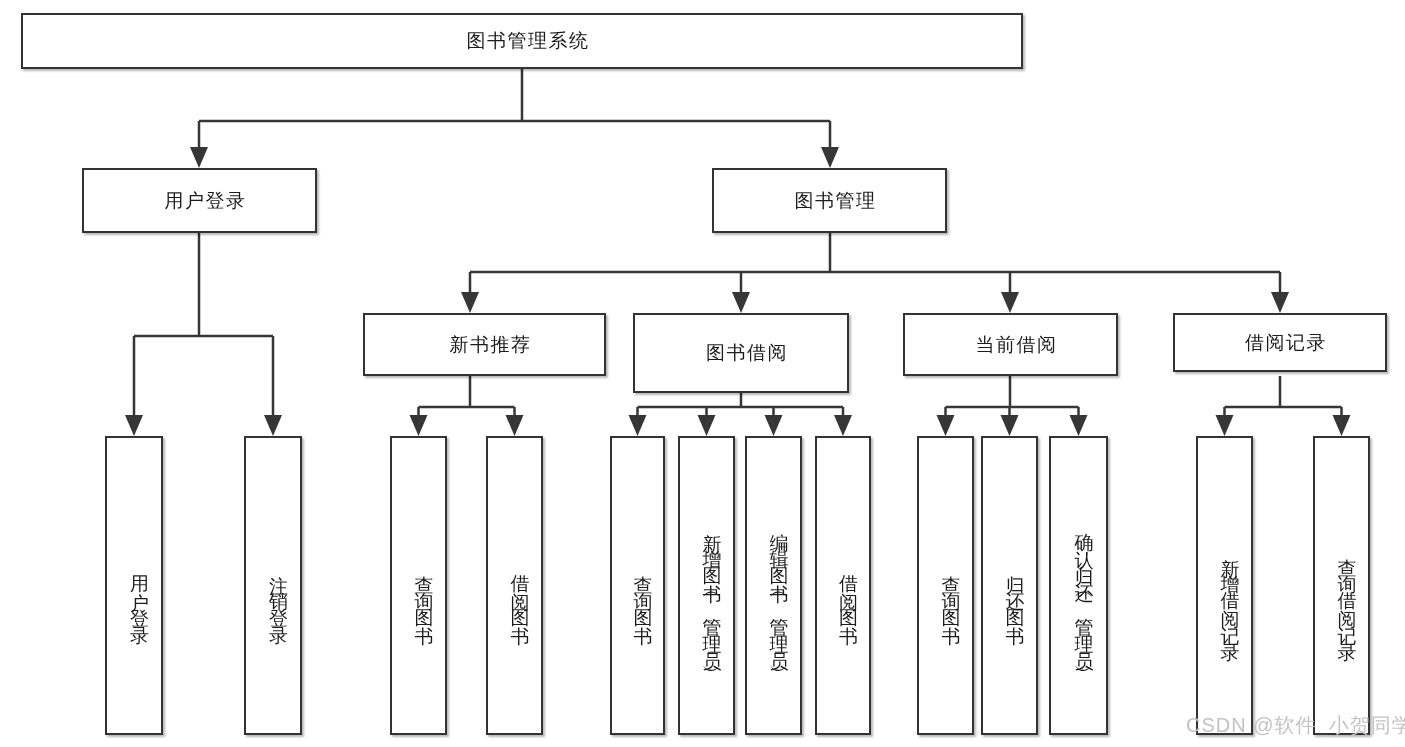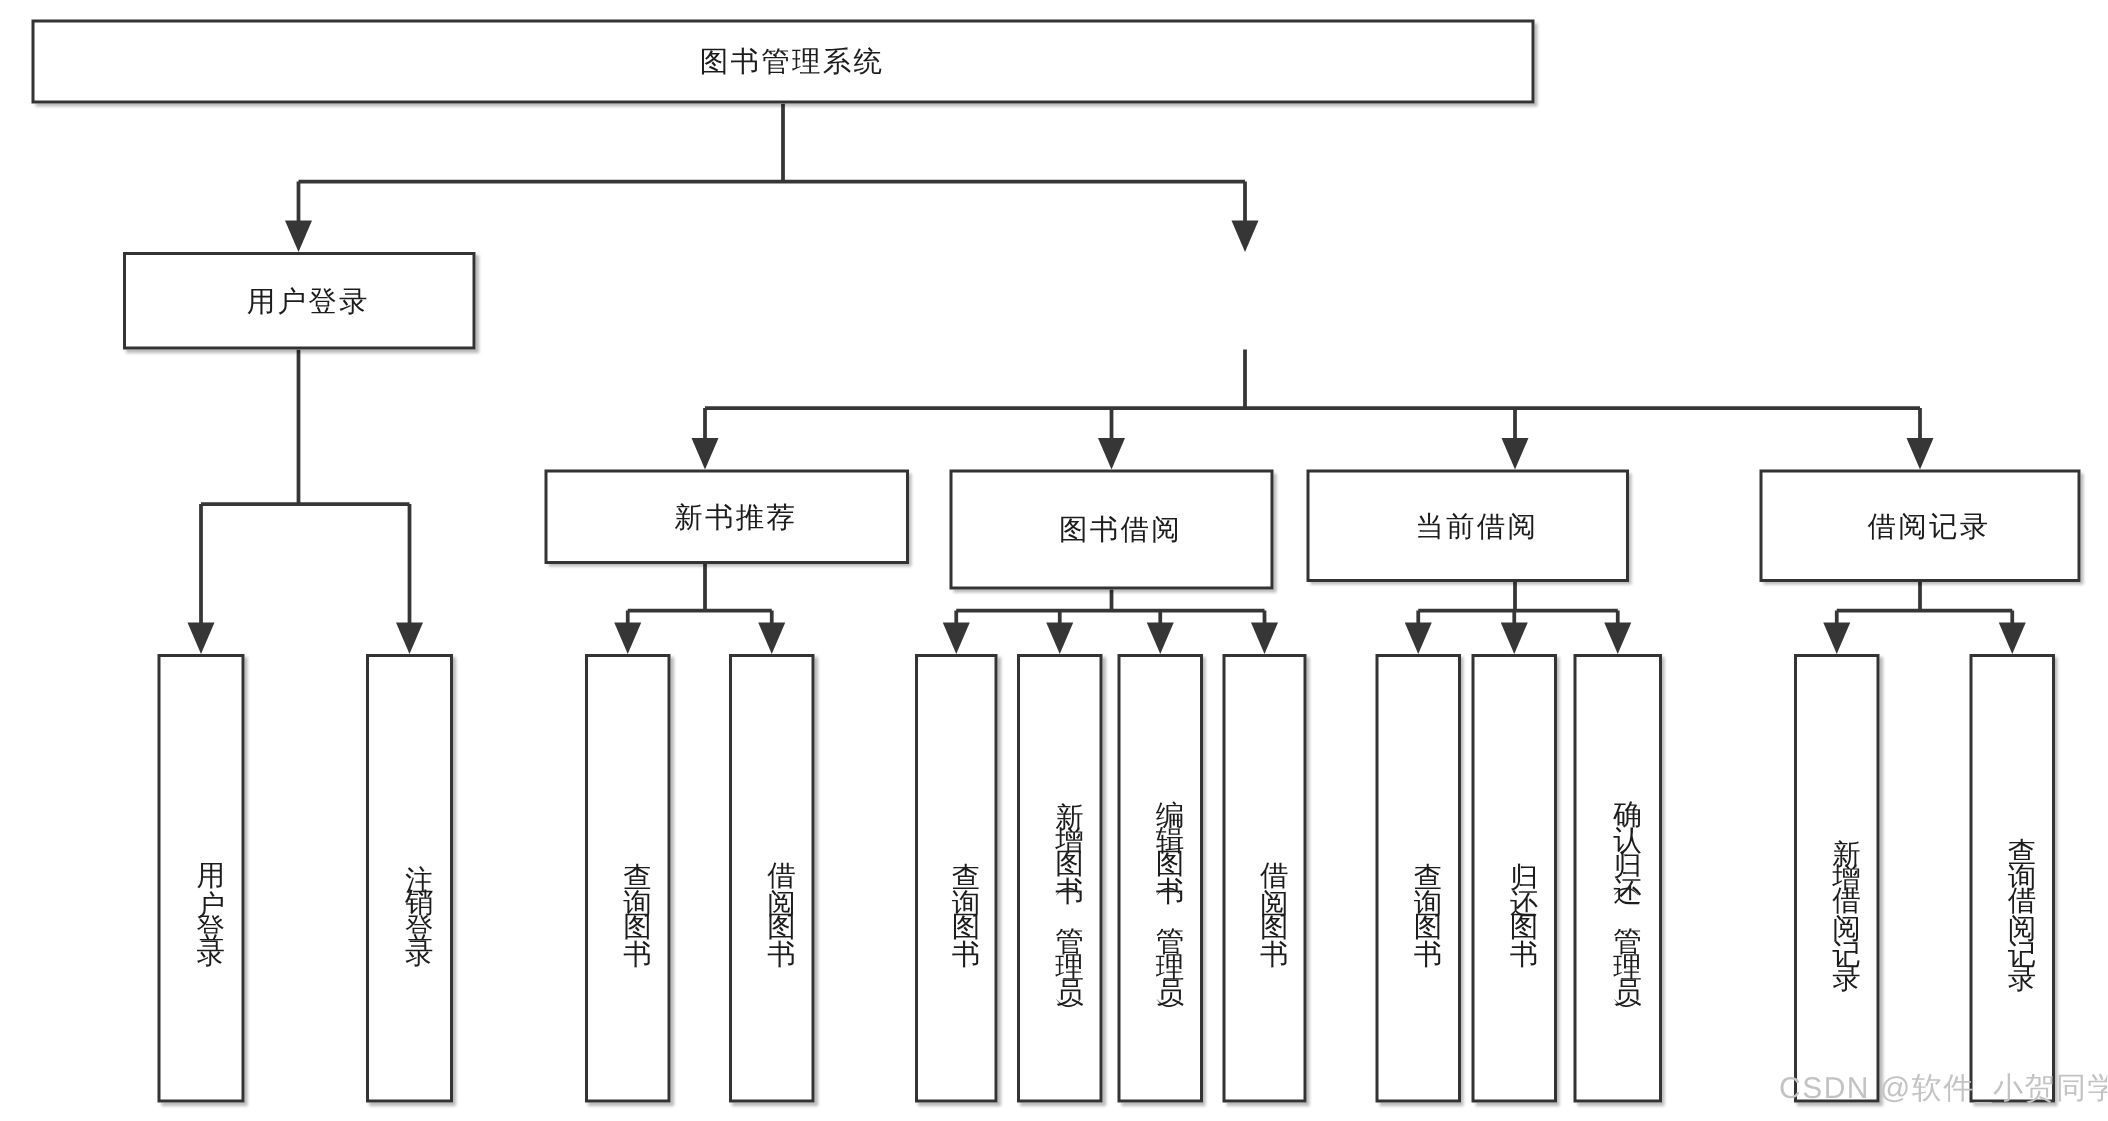--- a/index.html
+++ b/index.html
@@ -98,31 +98,34 @@
     <polygon points="1332.5,415 1350.5,415 1341.5,436"></polygon>
   </svg>
 
   <div class="box hbox" style="left:21px;top:13px;width:1002px;height:56px">
     <span>图书管理系统</span>
   </div>
 
   <div class="box hbox" style="left:82px;top:168px;width:235px;height:65px">
     <span>用户登录</span>
   </div>
+  <div class="box hbox" style="left:712px;top:168px;width:235px;height:65px">
+    <span>图书管理</span>
+  </div>
 
   <div class="box hbox" style="left:363px;top:313px;width:243px;height:63px">
     <span>新书推荐</span>
   </div>
   <div class="box hbox" style="left:633px;top:313px;width:216px;height:80px">
     <span>图书借阅</span>
   </div>
-  <div class="box hbox" style="left:871px;top:313px;width:215px;height:75px">
+  <div class="box hbox" style="left:903px;top:313px;width:215px;height:63px">
     <span>当前借阅</span>
   </div>
-  <div class="box hbox" style="left:1173px;top:313px;width:214px;height:75px">
+  <div class="box hbox" style="left:1173px;top:313px;width:214px;height:59px">
     <span>借阅记录</span>
   </div>
 
   <div class="box vbox" style="left:105px;width:58px">
     <span class="vtext">用户登录</span>
   </div>
   <div class="box vbox" style="left:244px;width:58px">
     <span class="vtext">注销登录</span>
   </div>
 

